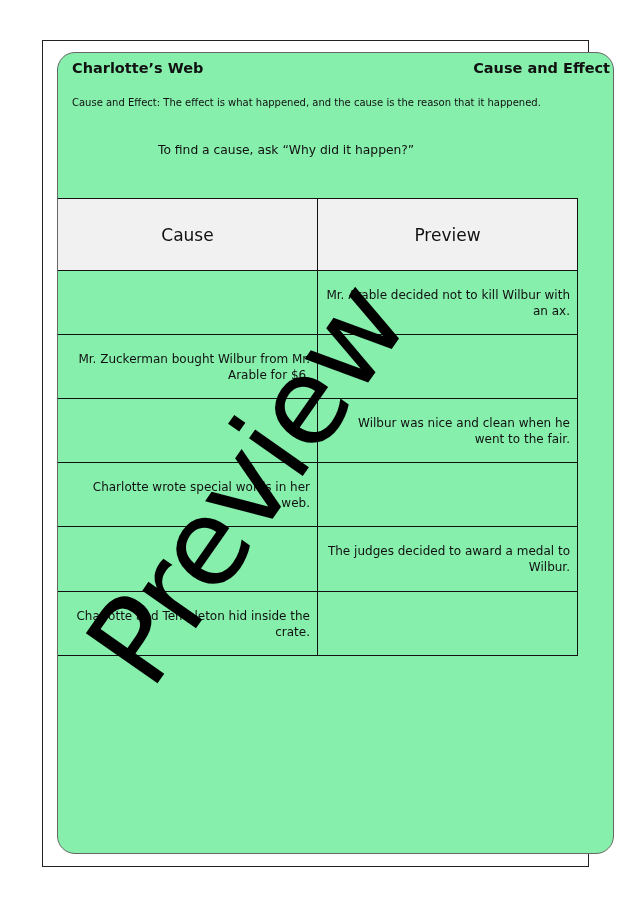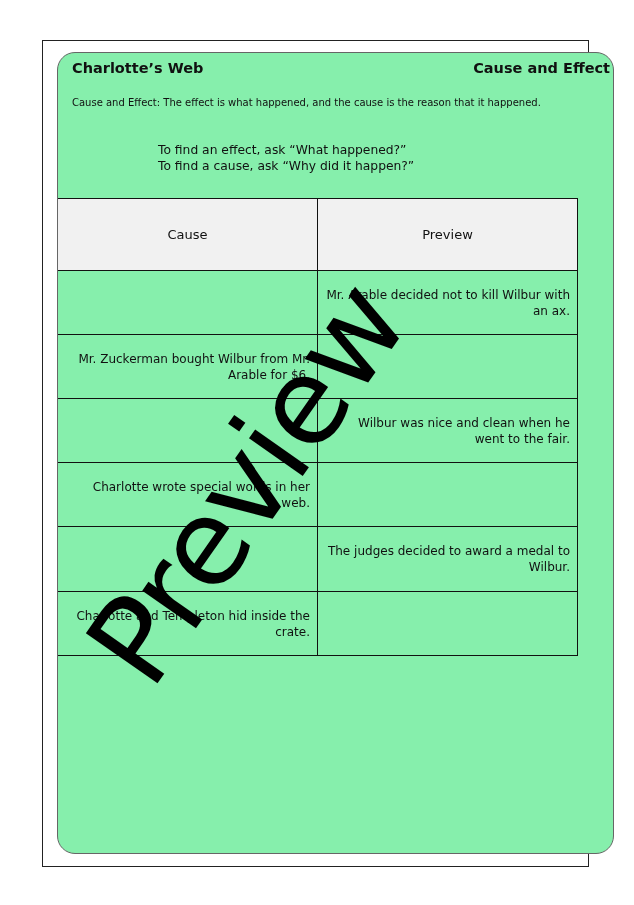--- a/index.html
+++ b/index.html
@@ -6,36 +6,35 @@
   body { width: 634px; height: 905px; position: relative; overflow: hidden; font-family: "DejaVu Sans", sans-serif; color: #111; }
   .outer-frame { position: absolute; left: 42px; top: 40px; width: 547px; height: 827px; border: 1px solid #222; box-sizing: border-box; }
   .worksheet { position: absolute; left: 57px; top: 52px; width: 557px; height: 802px; border: 1px solid #666; border-radius: 18px; box-sizing: border-box; overflow: hidden; background: #86efac; }
   .ws-head { position: absolute; left: 0; top: 0; width: 100%; height: 146px; }
   .title-left { position: absolute; left: 14px; top: 7px; font-weight: bold; font-size: 14.5px; }
   .title-right { position: absolute; right: 3px; top: 7px; font-weight: bold; font-size: 14.5px; }
   .intro { position: absolute; left: 14px; top: 41px; width: 470px; font-size: 10px; line-height: 18px; }
   .tips { position: absolute; left: 100px; top: 89px; font-size: 12.3px; line-height: 16px; }
   table.ce { position: absolute; left: -1px; top: 145px; width: 521px; border-collapse: collapse; table-layout: fixed; }
   table.ce td, table.ce th { border: 1px solid #111; padding: 0 7px; box-sizing: border-box; font-size: 12px; line-height: 16px; vertical-align: middle; text-align: right; font-weight: normal; }
-  table.ce th { background: #f1f1f1; height: 72px; font-size: 13px; text-align: center; }
+  table.ce th { background: #f1f1f1; height: 72px; font-size: 17px; text-align: center; }
   table.ce td.c { width: 260px; }
   .watermark { position: absolute; left: 247px; top: 484px; transform: translate(-50%, -50%) rotate(-55deg); font-size: 120px; font-family: "DejaVu Sans", sans-serif; color: #000; white-space: nowrap; line-height: 1; pointer-events: none; letter-spacing: -2px; }
 </style>
 </head>
 <body>
 
 <div class="outer-frame"></div>
 
 <div class="worksheet">
   <div class="ws-head">
     <div class="title-left">Charlotte’s Web</div>
     <div class="title-right">Cause and Effect</div>
     <div class="intro">Cause and Effect: The effect is what happened, and the cause is the reason that it happened.</div>
     <div class="tips">
-      <div>To find an effect, ask “What happened?”</div>
       <div>To find a cause, ask “Why did it happen?”</div>
     </div>
   </div>
 
   <table class="ce">
     <thead>
       <tr>
         <th class="c">Cause</th>
         <th>Preview</th>
       </tr>

